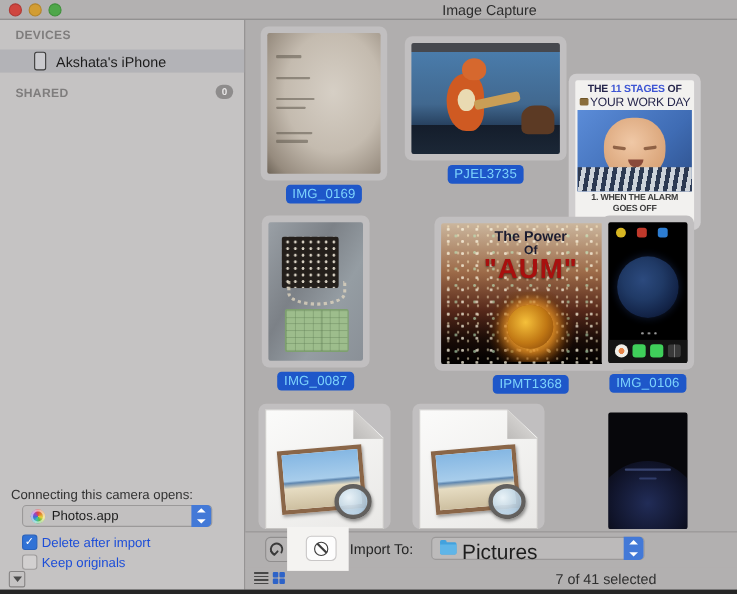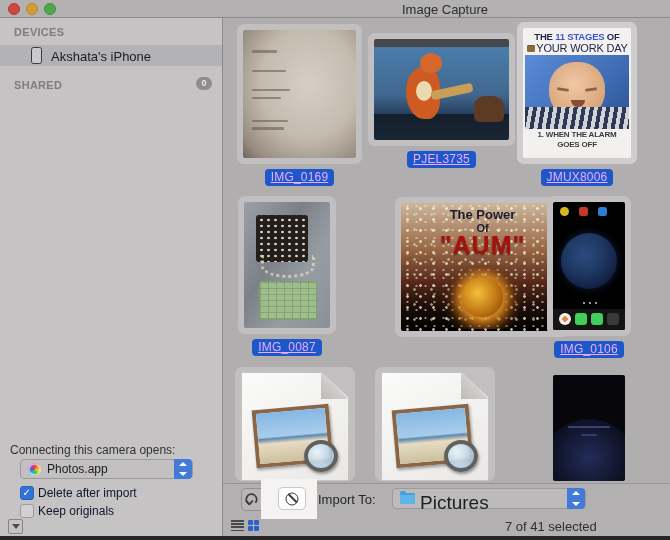--- a/index.html
+++ b/index.html
@@ -33,30 +33,30 @@
     box-shadow:inset 0 0 0 2px rgba(255,255,255,.55);}
   .stepper{position:absolute;right:0;top:-1px;bottom:-1px;width:18px;background:#4379d7;border-radius:0 4px 4px 0;}
   .stepper .up,.stepper .dn{position:absolute;left:50%;transform:translateX(-50%);width:0;height:0;border-left:4px solid transparent;border-right:4px solid transparent;}
   .stepper .up{top:3px;border-bottom:4px solid #fff;}
   .stepper .dn{bottom:3px;border-top:4px solid #fff;}
   .check-row{position:absolute;left:20px;height:14px;}
   .cbox{position:absolute;left:0;top:0;width:12px;height:12px;border-radius:3px;}
   .cbox.on{background:#3072d6;border:1px solid #2a63bd;}
   .cbox.on::after{content:"✓";position:absolute;left:1.5px;top:-0.5px;color:#fff;font-size:10px;}
   .cbox.off{background:#d2d0d0;border:1px solid #9d9b9b;}
-  .check-row .clabel{position:absolute;left:18px;top:0px;font-size:12px;color:#0f172a;white-space:nowrap;}
+  .check-row .clabel{position:absolute;left:18px;top:0px;font-size:12px;color:#1d4ed8;white-space:nowrap;}
   .disclosure{position:absolute;left:8px;top:501px;width:13px;height:13px;border:1px solid #858383;border-radius:2px;}
   .disclosure::after{content:"";position:absolute;left:2.5px;top:4px;width:0;height:0;border-left:4px solid transparent;border-right:4px solid transparent;border-top:5px solid #4a4a4a;}
   
   .thumb{position:absolute;z-index:2;}
   .sel{position:relative;border-radius:7px;background:#c1bfc0;}
-  .sel.bright{background:#cfcdce;}
+  .sel.bright{background:#cfcdce;margin-top:45px;}
   .ph{position:absolute;left:6px;top:6px;right:6px;bottom:6px;border-radius:2px;overflow:hidden;}
   .pillwrap{text-align:center;margin-top:3px;}
-  .pill{display:inline-block;background:#1e57c9;color:#f0abfc;font-size:12px;padding:1px 6px 2px;border-radius:4px;letter-spacing:.2px;text-decoration:underline;}
+  .pill{display:inline-block;background:#1e57c9;color:#7dd3fc;font-size:12px;padding:1px 6px 2px;border-radius:4px;letter-spacing:.2px;}
   
   .doc169{background:radial-gradient(ellipse at 58% 42%,#d6cfc5 0%,#c4bbaf 52%,#968b7e 86%,#6e6458 100%);}
   .doc169 .tline{position:absolute;height:2.5px;background:#5f574d;opacity:.55;border-radius:1px;}
   
   .cartoon{background:linear-gradient(180deg,#46484e 0%,#46484e 8%,#4a7cab 8%,#41688f 55%,#27415f 74%,#141d2b 74%,#1b2736 100%);}
   .cat-body{position:absolute;left:24%;top:28%;width:34px;height:52px;background:#cf5a22;border-radius:55% 45% 40% 60%;}
   .cat-head{position:absolute;left:34%;top:14%;width:22px;height:20px;background:#d6682e;border-radius:50% 50% 45% 45%;}
   .cat-chest{position:absolute;left:31%;top:42%;width:16px;height:20px;background:#e9dab2;border-radius:50%;}
   .guitar{position:absolute;left:42%;top:48%;width:42px;height:9px;background:#c99e56;border-radius:3px;transform:rotate(-12deg);}
   .couch-arm{position:absolute;right:4%;bottom:18%;width:30px;height:26px;background:#5c3a24;border-radius:40% 40% 20% 20%;}
@@ -174,21 +174,21 @@
       <span class="cbox on"></span>
       <span class="clabel">Delete after import</span>
     </div>
     <div class="check-row" style="top:486px;">
       <span class="cbox off"></span>
       <span class="clabel">Keep originals</span>
     </div>
     <div class="disclosure"></div>
   </div>
 
-  <div class="thumb" style="left:237px;top:24px;width:125px;">
+  <div class="thumb" style="left:237px;top:24px;width:115px;">
     <div class="sel" style="height:140px;">
       <div class="ph doc169">
         <div class="tline" style="left:8%;top:16%;width:22%;"></div>
         <div class="tline" style="left:8%;top:31%;width:30%;"></div>
         <div class="tline" style="left:8%;top:46%;width:34%;"></div>
         <div class="tline" style="left:8%;top:52%;width:26%;"></div>
         <div class="tline" style="left:8%;top:70%;width:32%;"></div>
         <div class="tline" style="left:8%;top:76%;width:28%;"></div>
       </div>
     </div>
@@ -249,20 +249,21 @@
 
   <div class="thumb" style="left:363px;top:197px;width:175px;padding-left:32px;">
     <div class="sel" style="height:140px;">
       <div class="ph aum">
         <div class="aum-t1">The Power</div>
         <div class="aum-t2">Of</div>
         <div class="aum-t3">"AUM"</div>
         <div class="aum-om"></div>
       </div>
     </div>
+    <div class="pillwrap"><span class="pill">IPMT1368</span></div>
   </div>
 
   <div class="thumb" style="left:547px;top:196px;width:84px;border-radius:16px;">
     <div class="sel" style="height:140px;">
       <div class="ph shot106">
         <div class="s-ic" style="left:7px;background:#d7b622;border-radius:50%;"></div>
         <div class="s-ic" style="left:26px;background:#c0392b;"></div>
         <div class="s-ic" style="left:45px;background:#2d7dd2;"></div>
         <div class="earth"></div>
         <div class="page-dots"></div>

